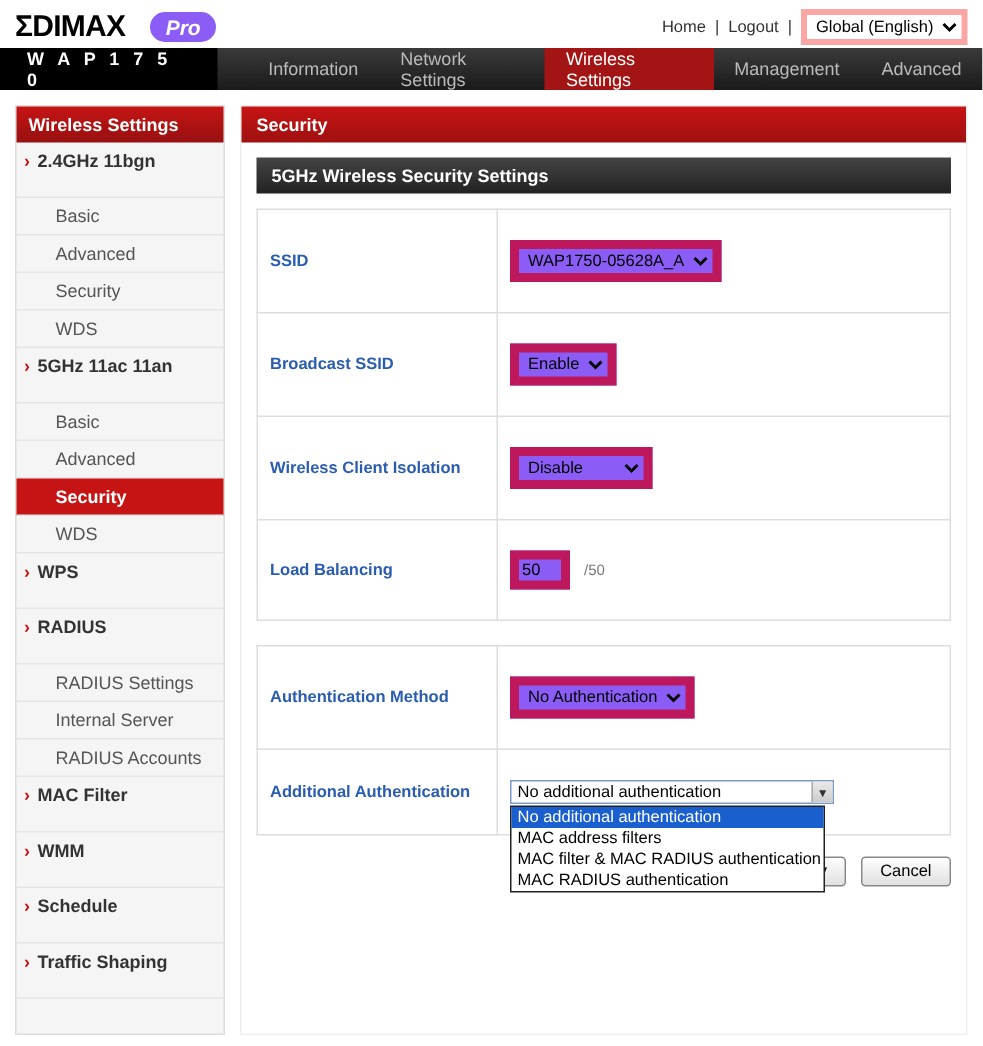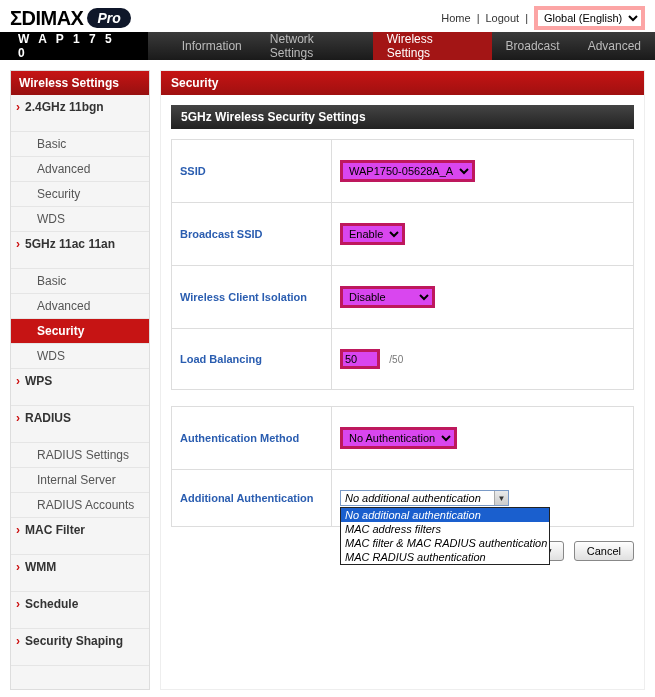--- a/index.html
+++ b/index.html
@@ -1,23 +1,23 @@
 <!DOCTYPE html>
 <html><head>
 <meta charset="utf-8">
 <style>
   * { box-sizing: border-box; margin: 0; padding: 0; }
   body { font-family: Arial, Helvetica, sans-serif; font-size: 12px; background: #fff; width: 655px; height: 697px; overflow: hidden; }
   .wrap { width: 100%; height: 100%; display: flex; flex-direction: column; }
 
   
   .topbar { display: flex; align-items: center; justify-content: space-between; padding: 6px 10px 2px 10px; }
-  .logo { display: flex; align-items: center; gap: 4px; }
+  .logo { display: flex; align-items: center; gap: 17px; }
   .logo-text { font-family: Arial Black, Arial, sans-serif; font-weight: 900; font-size: 20px; letter-spacing: -0.5px; }
-  .logo-pro { background: #0f172a; color: #fff; font-style: italic; font-weight: bold; padding: 2px 10px; border-radius: 12px; font-size: 14px; }
+  .logo-pro { background: #8b5cf6; color: #fff; font-style: italic; font-weight: bold; padding: 2px 10px; border-radius: 12px; font-size: 14px; }
   .toplinks { font-size: 11px; color: #333; display: flex; align-items: center; gap: 6px; }
   .toplinks a { color: #333; text-decoration: none; }
   .lang-select { border: 4px solid #fca5a5; font-size: 11px; background: #fff; padding: 1px 2px; }
 
   
   .navbar { background: linear-gradient(#3a3a3a,#1a1a1a); display: flex; align-items: flex-start; height: 32px; }
   .model { background: #000; color: #fff; font-weight: bold; letter-spacing: 3px; padding: 0 18px; height: 100%; display: flex; align-items: center; font-size: 12px; }
   .navitems { display: flex; height: 100%; margin-left: 20px; }
   .navitem { color: #bbb; font-size: 12px; padding: 0 14px; display: flex; align-items: center; cursor: pointer; }
   .navitem.active { background: #a31515; color: #fff; }
@@ -31,28 +31,28 @@
   .side-sub { padding: 5px 8px 5px 26px; border-bottom: 1px solid #e5e5e5; cursor: pointer; color: #555; }
   .side-sub.active { background: #c61414; color: #fff; font-weight: bold; }
 
   .main { flex: 1; display: flex; flex-direction: column; background: #fff; border: 1px solid #eee; min-height: 620px; }
   .main-title { background: linear-gradient(#c61414,#a01010); color: #fff; font-weight: bold; padding: 5px 10px; }
   .section-title { background: linear-gradient(#444,#222); color: #fff; font-weight: bold; padding: 5px 10px; margin: 10px; }
   .form-table { border-collapse: collapse; width: calc(100% - 20px); margin: 0 10px; }
   .form-table td { border: 1px solid #ddd; padding: 20px 8px; vertical-align: middle; }
   .form-table td.label { color: #2a5db0; font-weight: bold; width: 160px; font-size: 11px; }
   .form-table.second { margin-top: 16px; }
-  select, input[type=text] { font-size: 11px; padding: 1px 2px; border: 3px solid #be185d; background: #d946ef; }
+  select, input[type=text] { font-size: 11px; padding: 1px 2px; border: 6px solid #be185d; background: #8b5cf6; }
   .lb-input { width: 40px; }
   .lb-suffix { color: #777; font-size: 10px; margin-left: 6px; }
   .btnrow { text-align: right; margin: 14px 10px; position: relative; }
   .btn { border: 1px solid #888; background: linear-gradient(#fefefe,#e0e0e0); padding: 3px 12px; border-radius: 3px; font-size: 11px; cursor: pointer; margin-left: 6px; }
 
   
-  .dd-wrap { position: relative; display: inline-block; width: 169px; font-style: italic; }
+  .dd-wrap { position: relative; display: inline-block; width: 216px; }
   .dd-closed { border: 1px solid #7a9ac7; background: #fff; padding: 1px 14px 1px 4px; font-size: 11px; display: block; position: relative; }
   .dd-arrow { position: absolute; right: 0; top: 0; bottom: 0; width: 14px; background: linear-gradient(#eaeaea,#ccc); border-left: 1px solid #aaa; display: flex; align-items: center; justify-content: center; font-size: 8px; color: #333; }
   .dd-list { position: absolute; top: 17px; left: 0; width: 210px; border: 1px solid #222; background: #fff; z-index: 100; }
   .dd-opt { padding: 1px 4px; font-size: 11px; cursor: pointer; white-space: nowrap; }
   .dd-opt.sel { background: #1a5fce; color: #fff; }
 </style>
 </head>
 <body>
 
 <div class="wrap">
@@ -72,21 +72,21 @@
       </select>
     </div>
   </div>
 
   <div class="navbar">
     <div class="model">W A P 1 7 5 0</div>
     <div class="navitems" id="navitems">
         <div class="navitem">Information</div>
         <div class="navitem">Network Settings</div>
         <div class="navitem active">Wireless Settings</div>
-        <div class="navitem">Broadcast</div>
+        <div class="navitem">Management</div>
         <div class="navitem">Advanced</div>
       </div>
   </div>
 
   <div class="body">
     <div class="sidebar">
       <div class="sidetitle">Wireless Settings</div>
       <div id="sidelist">
           <div class="side-cat">2.4GHz 11bgn</div>
           <div class="side-sub">Basic</div>
@@ -99,21 +99,21 @@
           <div class="side-sub active">Security</div>
           <div class="side-sub">WDS</div>
           <div class="side-cat">WPS</div>
           <div class="side-cat">RADIUS</div>
           <div class="side-sub">RADIUS Settings</div>
           <div class="side-sub">Internal Server</div>
           <div class="side-sub">RADIUS Accounts</div>
           <div class="side-cat">MAC Filter</div>
           <div class="side-cat">WMM</div>
           <div class="side-cat">Schedule</div>
-          <div class="side-cat">Security Shaping</div>
+          <div class="side-cat">Traffic Shaping</div>
         </div>
     </div>
 
     <div class="main">
       <div class="main-title">Security</div>
       <div class="section-title">5GHz Wireless Security Settings</div>
 
       <table class="form-table">
         <tbody>
             <tr>

